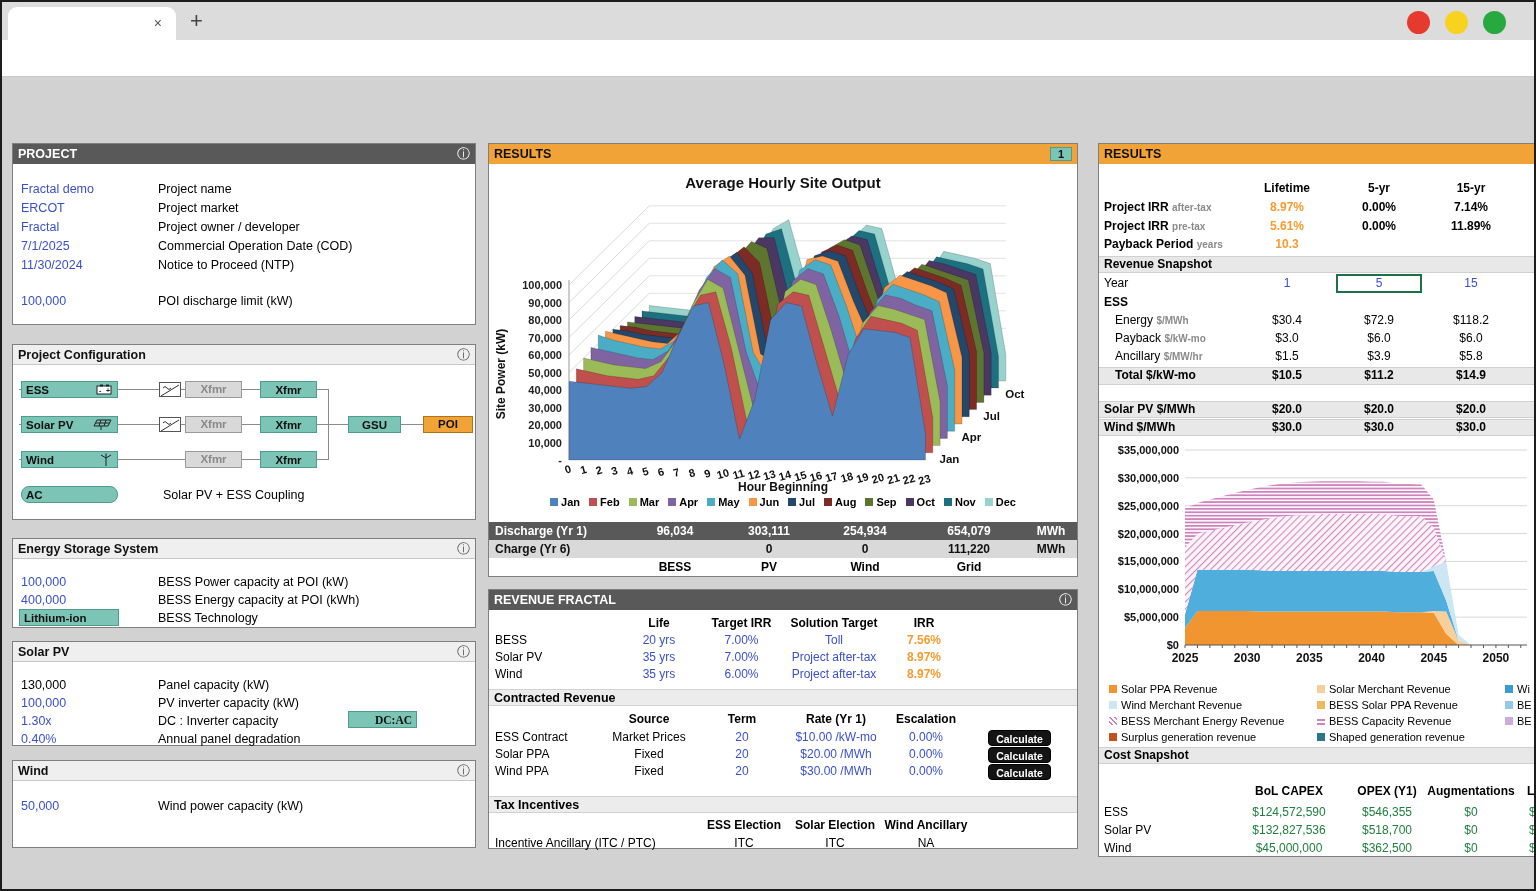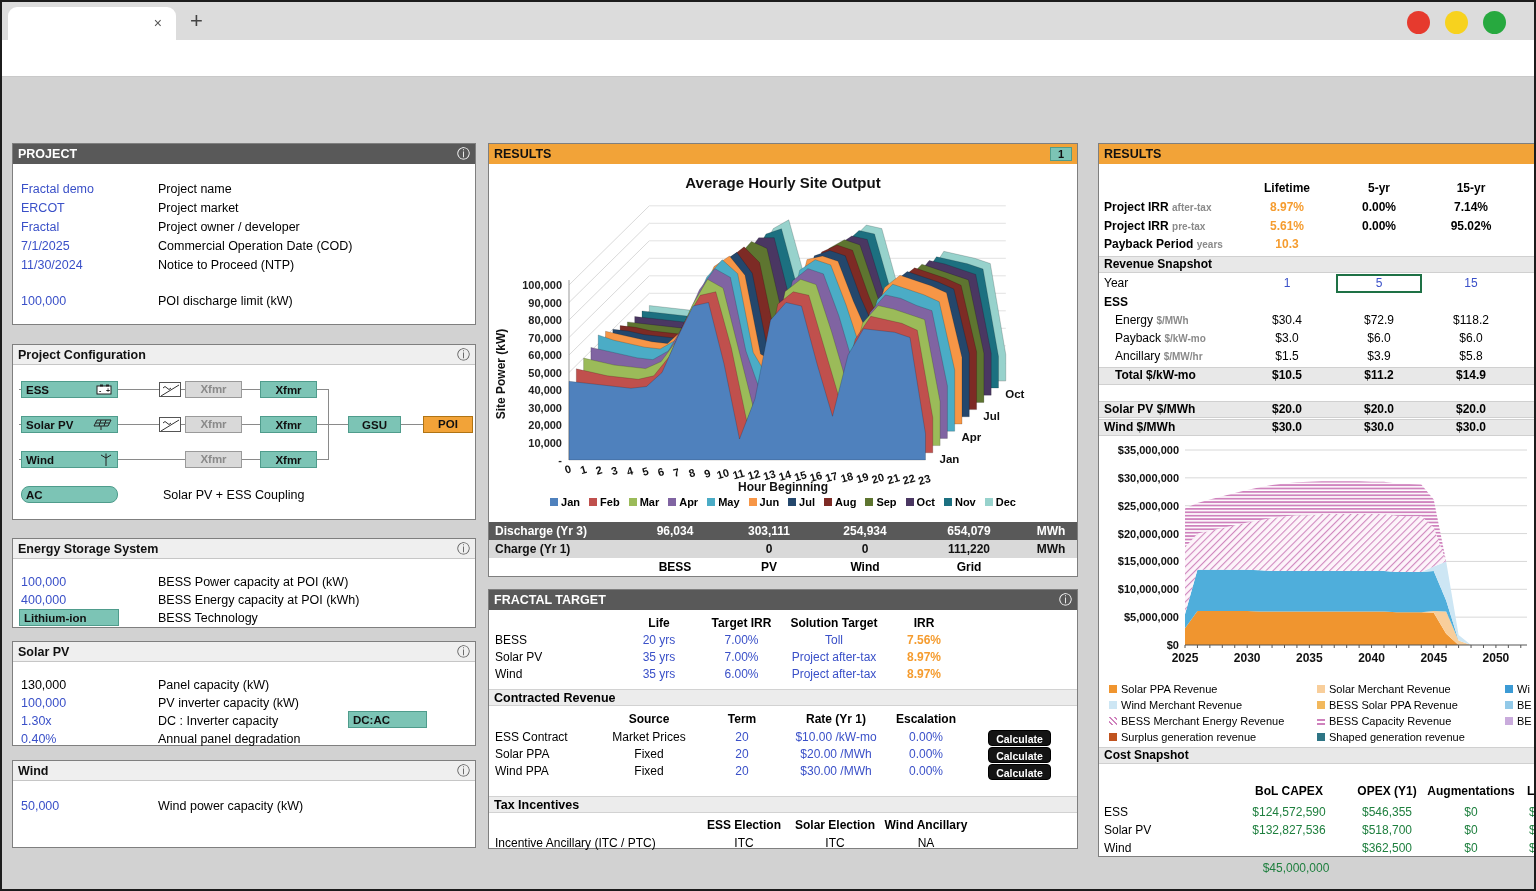--- a/index.html
+++ b/index.html
@@ -290,21 +290,21 @@
     <div class="phead ph-light">
         <span>Solar PV</span>
       <span class="info" style="color:#555;">ⓘ</span>
       </div>
     <div class="vrow" style="left:8px;top:36px;">130,000</div>
     <div class="vrow" style="left:145px;top:36px;">Panel capacity (kW)</div>
     <div class="vrow blue" style="left:8px;top:54px;">100,000</div>
     <div class="vrow" style="left:145px;top:54px;">PV inverter capacity (kW)</div>
     <div class="vrow blue" style="left:8px;top:72px;">1.30x</div>
     <div class="vrow" style="left:145px;top:72px;">DC : Inverter capacity</div>
-    <div class="tealbox" style="left:335px;top:69px;width:79px;justify-content:flex-start;">
+    <div class="tealbox" style="left:335px;top:69px;width:69px;justify-content:flex-end;font-family:Liberation Serif, serif;">
         <span>DC:AC</span>
       </div>
     <div class="vrow blue" style="left:8px;top:90px;">0.40%</div>
     <div class="vrow" style="left:145px;top:90px;">Annual panel degradation</div>
   </div>
 
   <div class="panel" style="left:10px;top:758px;width:464px;height:88px;">
     <div class="phead ph-light">
         <span>Wind</span>
       <span class="info" style="color:#555;">ⓘ</span>
@@ -442,49 +442,49 @@
           <span class="sw" style="background: rgb(28, 112, 128);"></span>
           <span>Nov</span>
         </span>
         <span class="leg-item">
           <span class="sw" style="background: rgb(151, 210, 204);"></span>
           <span>Dec</span>
         </span>
       </div>
     <div class="dtable" style="top:378px;">
       <div class="drow dr1">
-        <div>Discharge (Yr 3)</div>
+        <div>Discharge (Yr 1)</div>
           <div>96,034</div>
         <div>303,111</div>
           <div>254,934</div>
         <div>654,079</div>
           <div>MWh</div>
       </div>
       <div class="drow dr2">
-        <div>Charge (Yr 1)</div>
+        <div>Charge (Yr 6)</div>
           <div></div>
         <div>0</div>
           <div>0</div>
         <div>111,220</div>
           <div>MWh</div>
       </div>
       <div class="drow">
         <div></div>
           <div>BESS</div>
         <div>PV</div>
           <div>Wind</div>
         <div>Grid</div>
           <div></div>
       </div>
     </div>
   </div>
 
   <div class="panel" style="left:486px;top:587px;width:590px;height:260px;">
     <div class="phead ph-dark">
-        <span>FRACTAL TARGET</span>
+        <span>REVENUE FRACTAL</span>
       <span class="info">ⓘ</span>
       </div>
     <div class="cell bold cc" style="left:130px;top:26px;width:80px;">Life</div>
     <div class="cell bold cc" style="left:210px;top:26px;width:85px;">Target IRR</div>
     <div class="cell bold cc" style="left:290px;top:26px;width:110px;">Solution Target</div>
     <div class="cell bold cc" style="left:400px;top:26px;width:70px;">IRR</div>
     <div class="cell" style="left:6px;top:43px;">BESS</div>
     <div class="cell cc blue" style="left:130px;top:43px;width:80px;">20 yrs</div>
     <div class="cell cc blue" style="left:210px;top:43px;width:85px;">7.00%</div>
     <div class="cell cc blue" style="left:290px;top:43px;width:110px;">Toll</div>
@@ -546,21 +546,21 @@
     <div class="rrow" style="top:56px;">
       <span class="rl bold"><span>Project IRR</span> <span class="unit">after-tax</span></span>
       <span class="rc1 org">8.97%</span>
       <span class="rc2 bold">0.00%</span>
       <span class="rc3 bold">7.14%</span>
     </div>
     <div class="rrow" style="top:75px;">
       <span class="rl bold"><span>Project IRR</span> <span class="unit">pre-tax</span></span>
       <span class="rc1 org">5.61%</span>
       <span class="rc2 bold">0.00%</span>
-      <span class="rc3 bold">95.02%</span>
+      <span class="rc3 bold">11.89%</span>
     </div>
     <div class="rrow" style="top:93px;">
       <span class="rl bold"><span>Payback Period</span> <span class="unit">years</span></span>
       <span class="rc1 org">10.3</span>
     </div>
     <div class="rrow gband bold" style="top:112px;padding-left:5px;">Revenue Snapshot</div>
     <div class="rrow" style="top:132px;">
       <span class="rl">Year</span>
       <span class="rc1 blue">1</span>
       <span class="yearbox"></span>
@@ -710,20 +710,20 @@
     </div>
     <div class="rrow" style="top:679px;">
       <span class="rl">Solar PV</span>
       <span class="rc1 grn" style="left:140px;width:100px;">$132,827,536</span>
       <span class="rc2 grn" style="left:243px;width:90px;">$518,700</span>
       <span class="rc3 grn" style="left:322px;width:100px;">$0</span>
       <span class="cell grn" style="left:430px;">$</span>
     </div>
     <div class="rrow" style="top:697px;">
       <span class="rl">Wind</span>
-      <span class="rc1 grn" style="left:147px;width:100px;margin-top:20px;">$45,000,000</span>
+      <span class="rc1 grn" style="left:140px;width:100px;">$45,000,000</span>
       <span class="rc2 grn" style="left:243px;width:90px;">$362,500</span>
       <span class="rc3 grn" style="left:322px;width:100px;">$0</span>
       <span class="cell grn" style="left:430px;">$</span>
     </div>
   </div>
 
 </div>
 
 </body></html>

